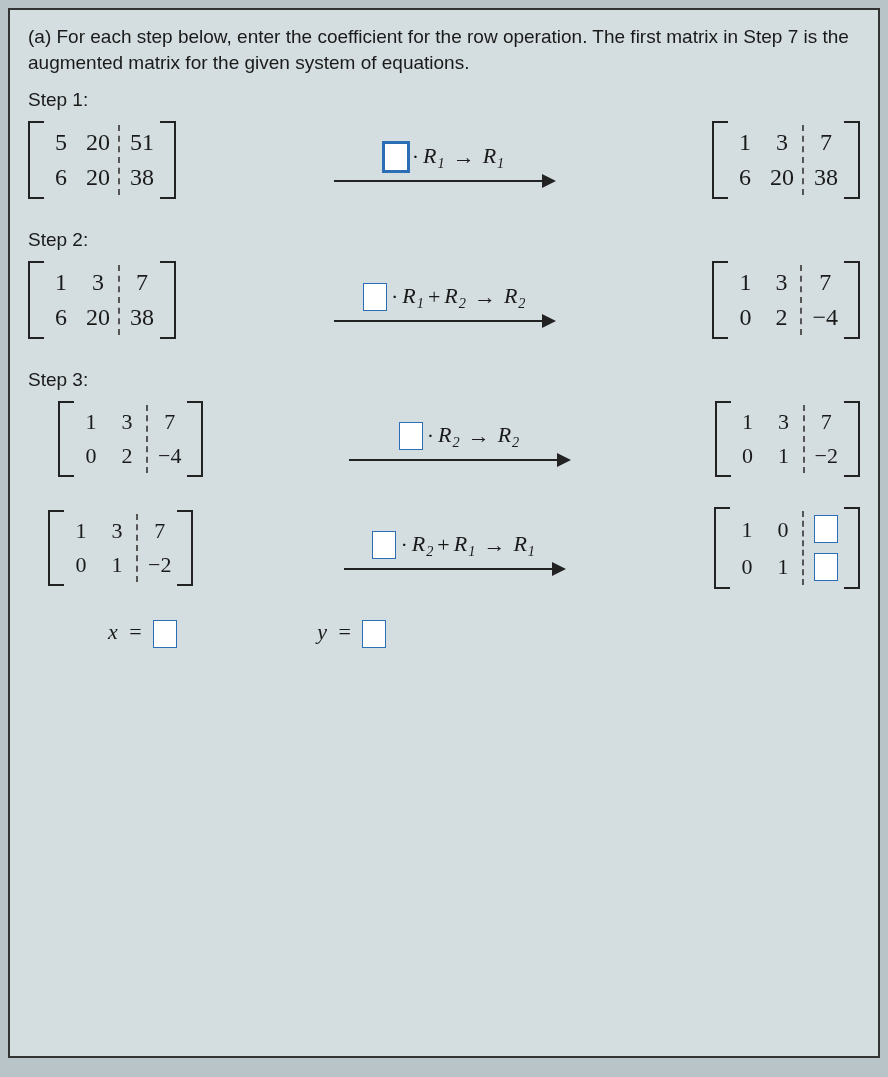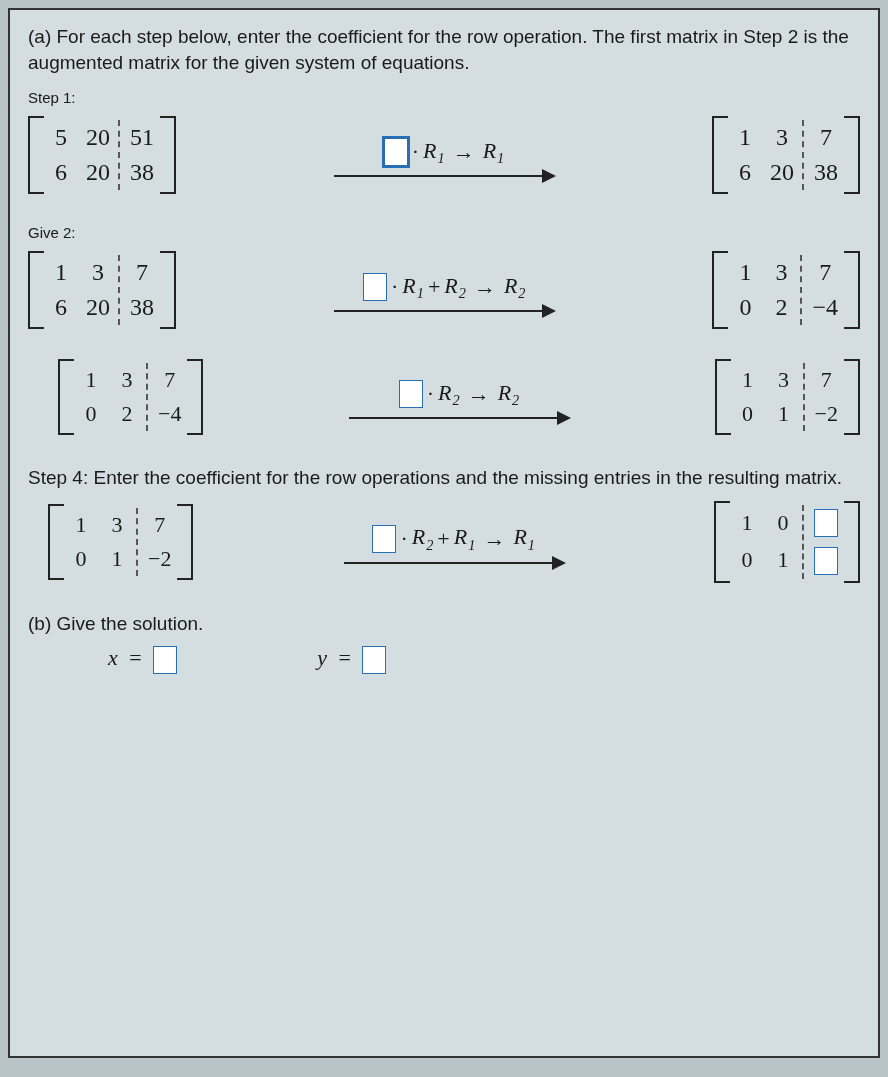--- a/index.html
+++ b/index.html
@@ -17,21 +17,21 @@
     box-sizing: border-box;
     min-height: 1050px;
     color: #1a1a1a;
   }
   .intro {
     font-size: 19px;
     line-height: 1.35;
     margin-bottom: 14px;
   }
   .step-label {
-    font-size: 15px;
+    font-size: 19px;
     margin: 10px 0 6px 0;
   }
   .step-row {
     display: flex;
     align-items: center;
     justify-content: space-between;
     gap: 10px;
     margin: 10px 0 26px 0;
   }
   .col-left, .col-right {
@@ -152,21 +152,21 @@
     margin-left: 80px;
     align-items: center;
   }
   .eq { font-style: normal; margin: 0 6px; }
 </style>
 </head>
 <body>
 
 <div class="page">
 
-  <div class="intro">(a) For each step below, enter the coefficient for the row operation. The first matrix in Step 2 is the augmented matrix for the given system of equations.</div>
+  <div class="intro">(a) For each step below, enter the coefficient for the row operation. The first matrix in Step 7 is the augmented matrix for the given system of equations.</div>
 
   <div class="step-label">Step 1:</div>
   <div class="step-row">
     <div class="col-left">
       <div class="matrix">
         <div class="bracket left"></div>
         <div class="matrix-wrap">
           <div class="mat-body" style="grid-template-columns:repeat(2,auto);">
             <span class="cell">5</span>
             <span class="cell">20</span>
@@ -206,21 +206,21 @@
           <div class="mat-body" style="grid-template-columns:auto;">
             <span class="cell">7</span>
             <span class="cell">38</span>
           </div>
         </div>
         <div class="bracket right"></div>
       </div>
     </div>
   </div>
 
-  <div class="step-label">Give 2:</div>
+  <div class="step-label">Step 2:</div>
   <div class="step-row">
     <div class="col-left">
       <div class="matrix">
         <div class="bracket left"></div>
         <div class="matrix-wrap">
           <div class="mat-body" style="grid-template-columns:repeat(2,auto);">
             <span class="cell">1</span>
             <span class="cell">3</span>
             <span class="cell">6</span>
             <span class="cell">20</span>
@@ -260,20 +260,21 @@
           <div class="mat-body" style="grid-template-columns:auto;">
             <span class="cell">7</span>
             <span class="cell">−4</span>
           </div>
         </div>
         <div class="bracket right"></div>
       </div>
     </div>
   </div>
 
+  <div class="step-label">Step 3:</div>
   <div class="step-row">
     <div class="col-left" style="margin-left:30px;">
       <div class="matrix small">
         <div class="bracket left"></div>
         <div class="matrix-wrap">
           <div class="mat-body" style="grid-template-columns:repeat(2,auto);">
             <span class="cell">1</span>
             <span class="cell">3</span>
             <span class="cell">0</span>
             <span class="cell">2</span>
@@ -311,21 +312,20 @@
           <div class="mat-body" style="grid-template-columns:auto;">
             <span class="cell">7</span>
             <span class="cell">−2</span>
           </div>
         </div>
         <div class="bracket right"></div>
       </div>
     </div>
   </div>
 
-  <div class="step4-text">Step 4: Enter the coefficient for the row operations and the missing entries in the resulting matrix.</div>
   <div class="step-row">
     <div class="col-left" style="margin-left:20px;">
       <div class="matrix small">
         <div class="bracket left"></div>
         <div class="matrix-wrap">
           <div class="mat-body" style="grid-template-columns:repeat(2,auto);">
             <span class="cell">1</span>
             <span class="cell">3</span>
             <span class="cell">0</span>
             <span class="cell">1</span>
@@ -365,21 +365,20 @@
           <div class="mat-body" style="grid-template-columns:auto;row-gap:10px;">
             <span class="input-box"></span>
             <span class="input-box"></span>
           </div>
         </div>
         <div class="bracket right"></div>
       </div>
     </div>
   </div>
 
-  <div class="partb">(b) Give the solution.</div>
   <div class="solution-row">
     <div>
       <span>x</span>
       <span class="eq">=</span>
       <span class="input-box"></span>
     </div>
     <div>
       <span>y</span>
       <span class="eq">=</span>
       <span class="input-box"></span>

